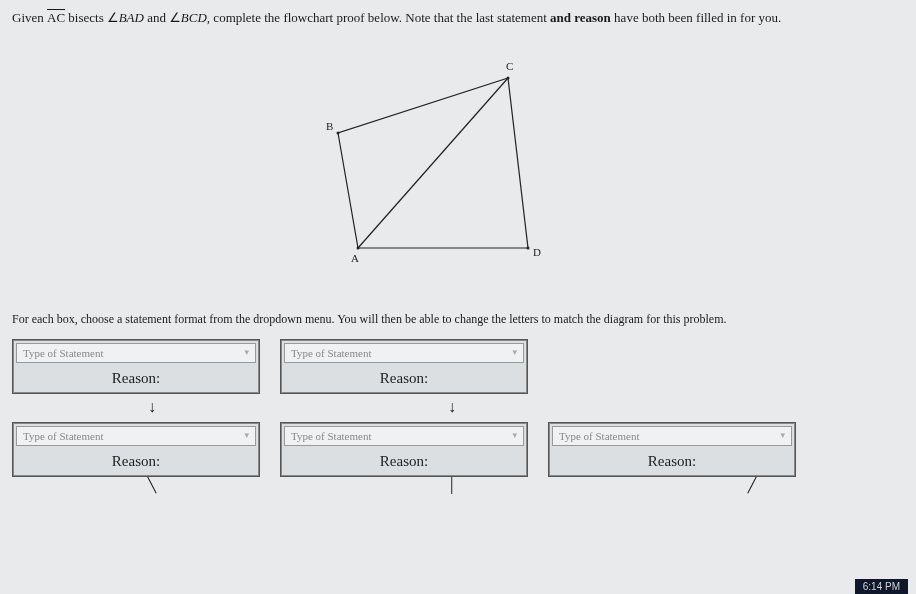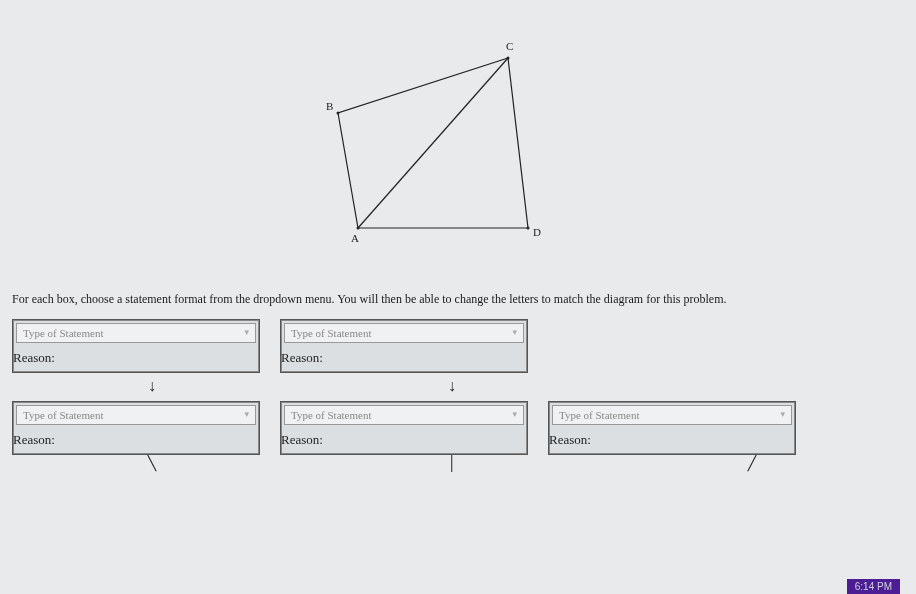--- a/index.html
+++ b/index.html
@@ -67,42 +67,42 @@
     }
     .dropdown::after {
       content: "▾";
       position: absolute;
       right: 6px;
       top: 3px;
       color: #aaa;
       font-size: 9px;
     }
     .reason-row {
-      text-align: left;
-      font-size: 13px;
+      text-align: center;
+      font-size: 15px;
       color: #222;
       padding: 4px 0 6px 0;
     }
     .arrow-row {
       display: flex;
       gap: 20px;
       justify-content: flex-start;
       margin: 2px 0 6px 0;
     }
     .arrow-cell {
       width: 280px;
       text-align: center;
       font-size: 16px;
       color: #222;
     }
     .bottom-strip {
       position: absolute;
       bottom: 0;
-      right: 16px;
-      background: #4c1d95;
+      right: 8px;
+      background: #0f172a;
       color: #cfd3da;
       font-family: Arial, sans-serif;
       font-size: 10px;
       padding: 2px 8px;
     }
     .arrow-converge {
       display:flex;
       gap:20px;
       justify-content:flex-start;
     }
@@ -112,20 +112,23 @@
       color:#222;
       font-size:14px;
       line-height:10px;
     }
   </style>
 </head>
 <body>
 
 <div class="page">
 
+  <div class="problem-text">
+    <span>Given </span><span class="overline">AC</span><span> bisects ∠</span><i>BAD</i><span> and ∠</span><i>BCD</i><span>, complete the flowchart proof below. Note that the last statement </span><b>and reason</b><span> have both been filled in for you.</span>
+  </div>
 
   <div class="diagram-area">
     <svg width="360" height="240" viewBox="0 0 360 240">
       <polygon points="80,210 60,95 230,40 250,210" fill="none" stroke="#222" stroke-width="1.2"></polygon>
       <line x1="80" y1="210" x2="230" y2="40" stroke="#222" stroke-width="1.2"></line>
       <circle cx="80" cy="210" r="1.5" fill="#222"></circle>
       <circle cx="60" cy="95" r="1.5" fill="#222"></circle>
       <circle cx="230" cy="40" r="1.5" fill="#222"></circle>
       <circle cx="250" cy="210" r="1.5" fill="#222"></circle>
       <text x="73" y="224" font-size="11" fill="#222">A</text>

